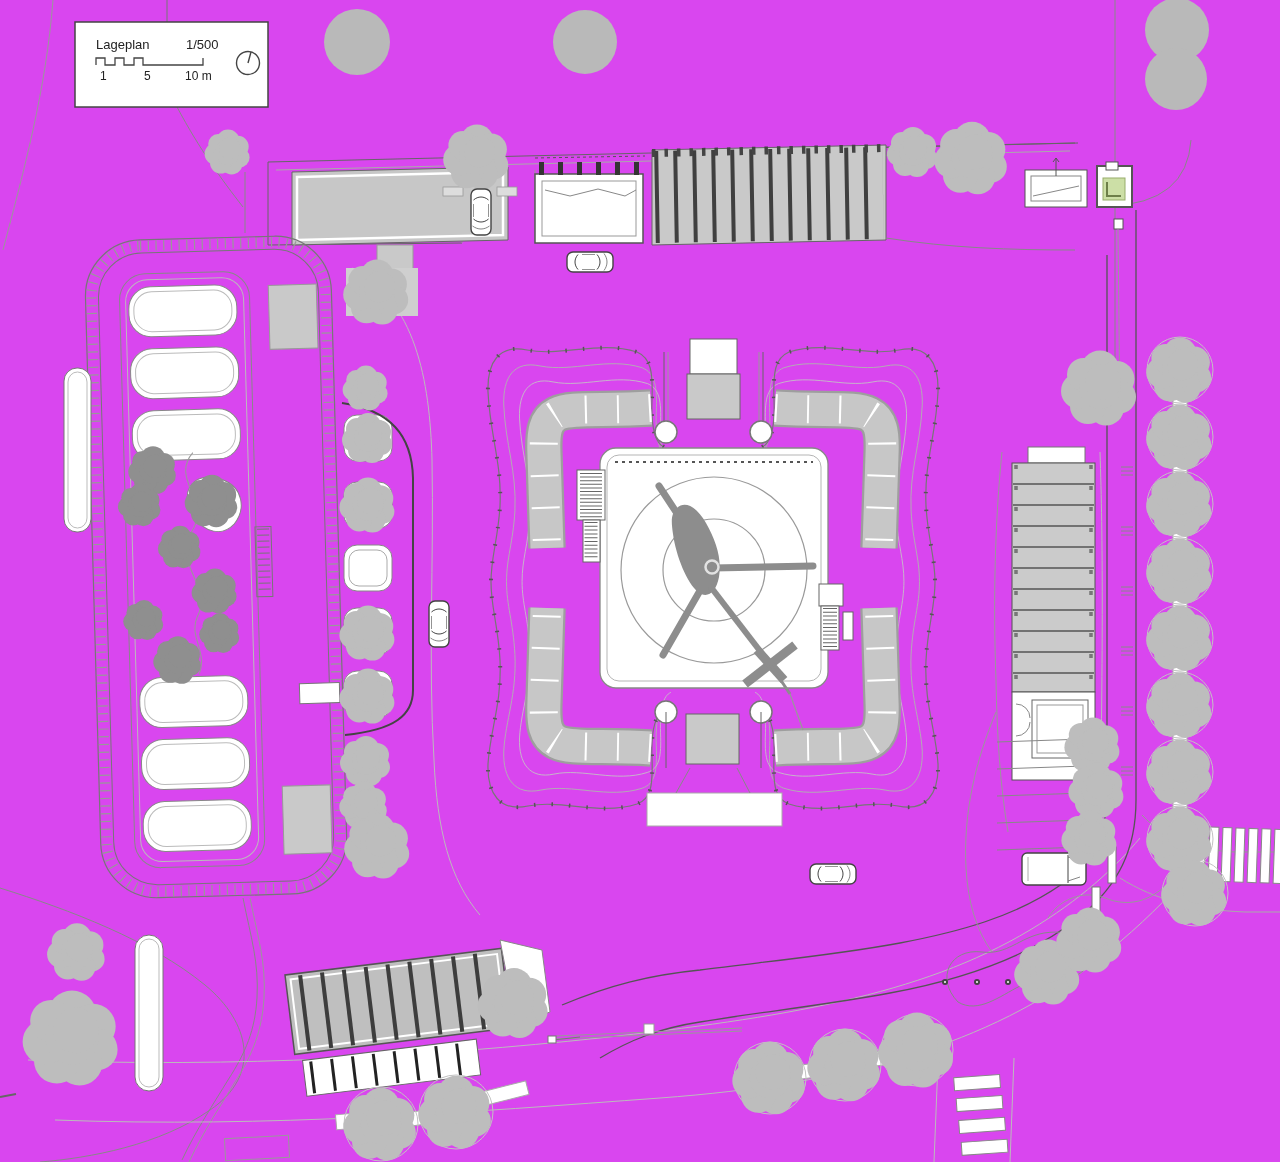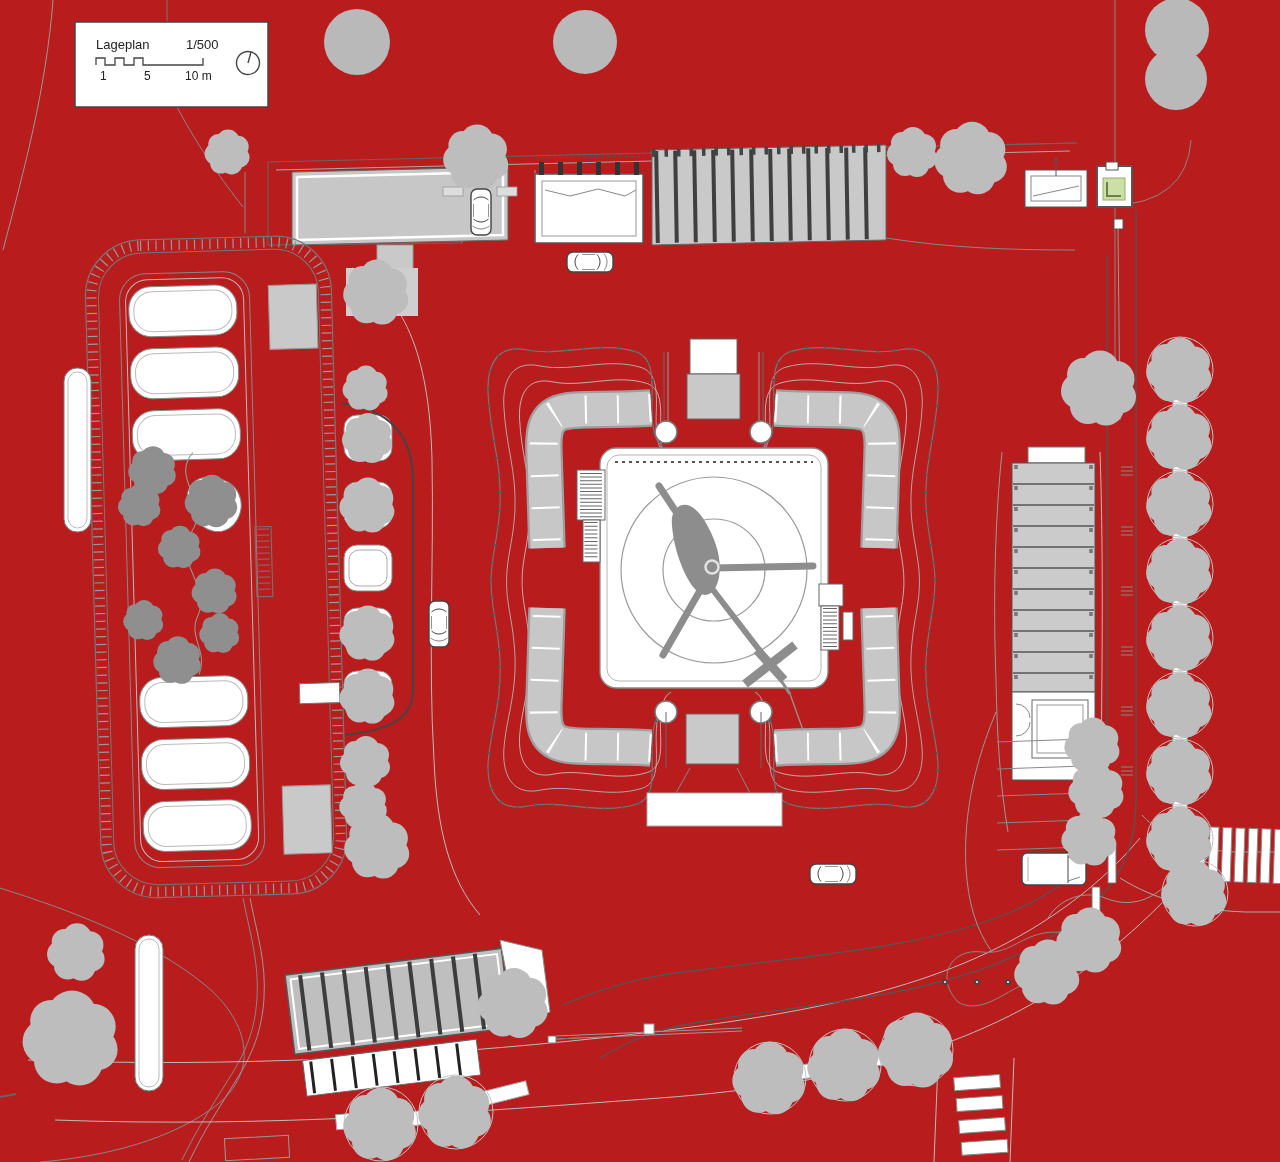--- a/index.html
+++ b/index.html
@@ -1,16 +1,16 @@
 <!DOCTYPE html>
 <html><head>
 <meta charset="utf-8">
 <style>
   html,body{margin:0;padding:0;background:#fff;}
-  .page{position:relative;width:1280px;height:1162px;background:#b91c1c;overflow:hidden;
+  .page{position:relative;width:1280px;height:1162px;background:#d946ef;overflow:hidden;
         font-family:"Liberation Sans",sans-serif;}
   svg{display:block}
   text{font-family:"Liberation Sans",sans-serif;fill:#222;}
   .tb-title{font-size:13px;}
   .tb-num{font-size:12px;}
 </style>
 </head>
 <body>
 
 <div class="page">

